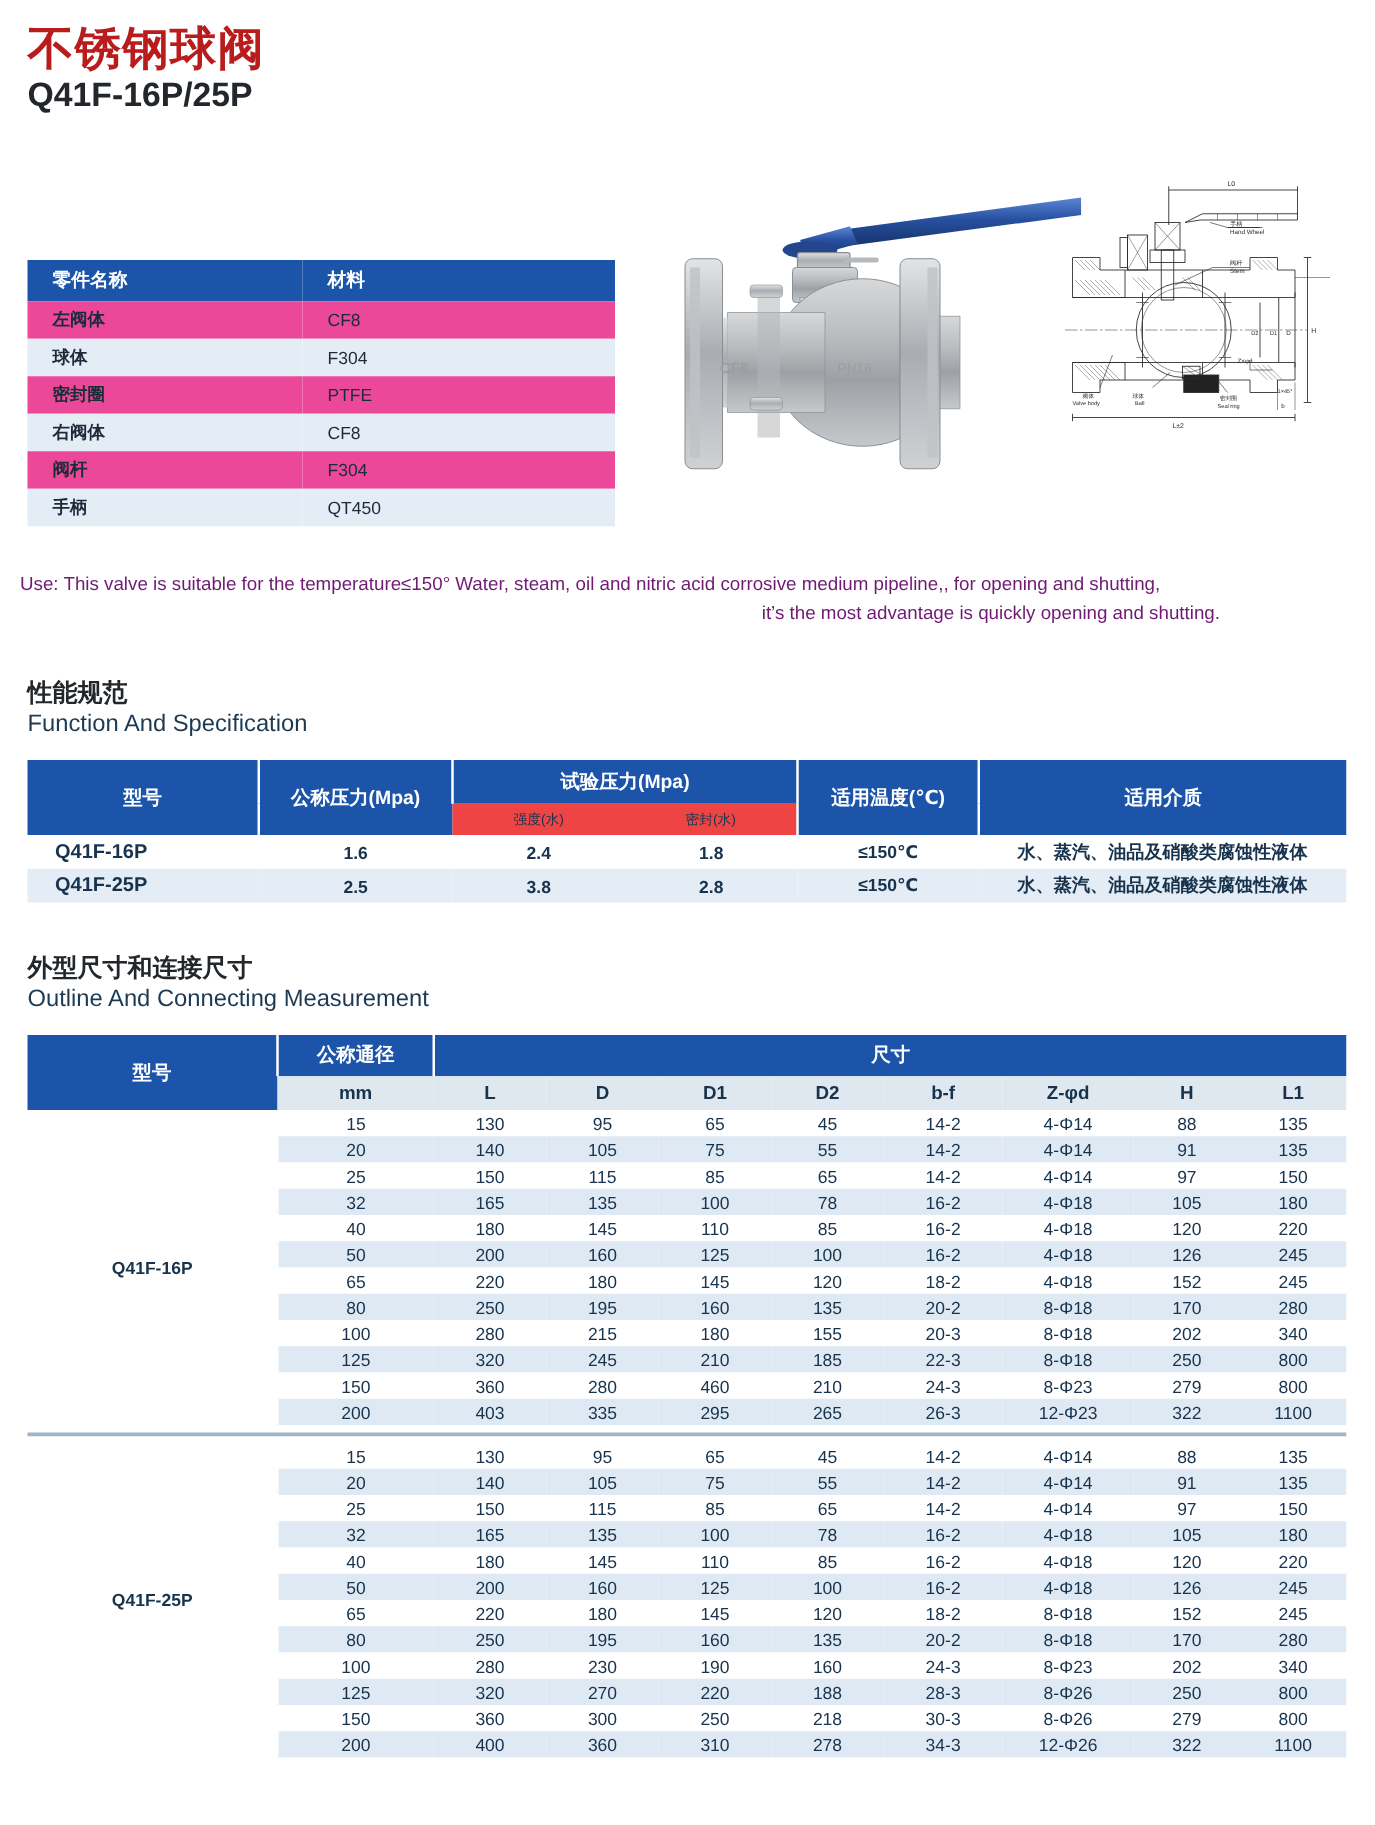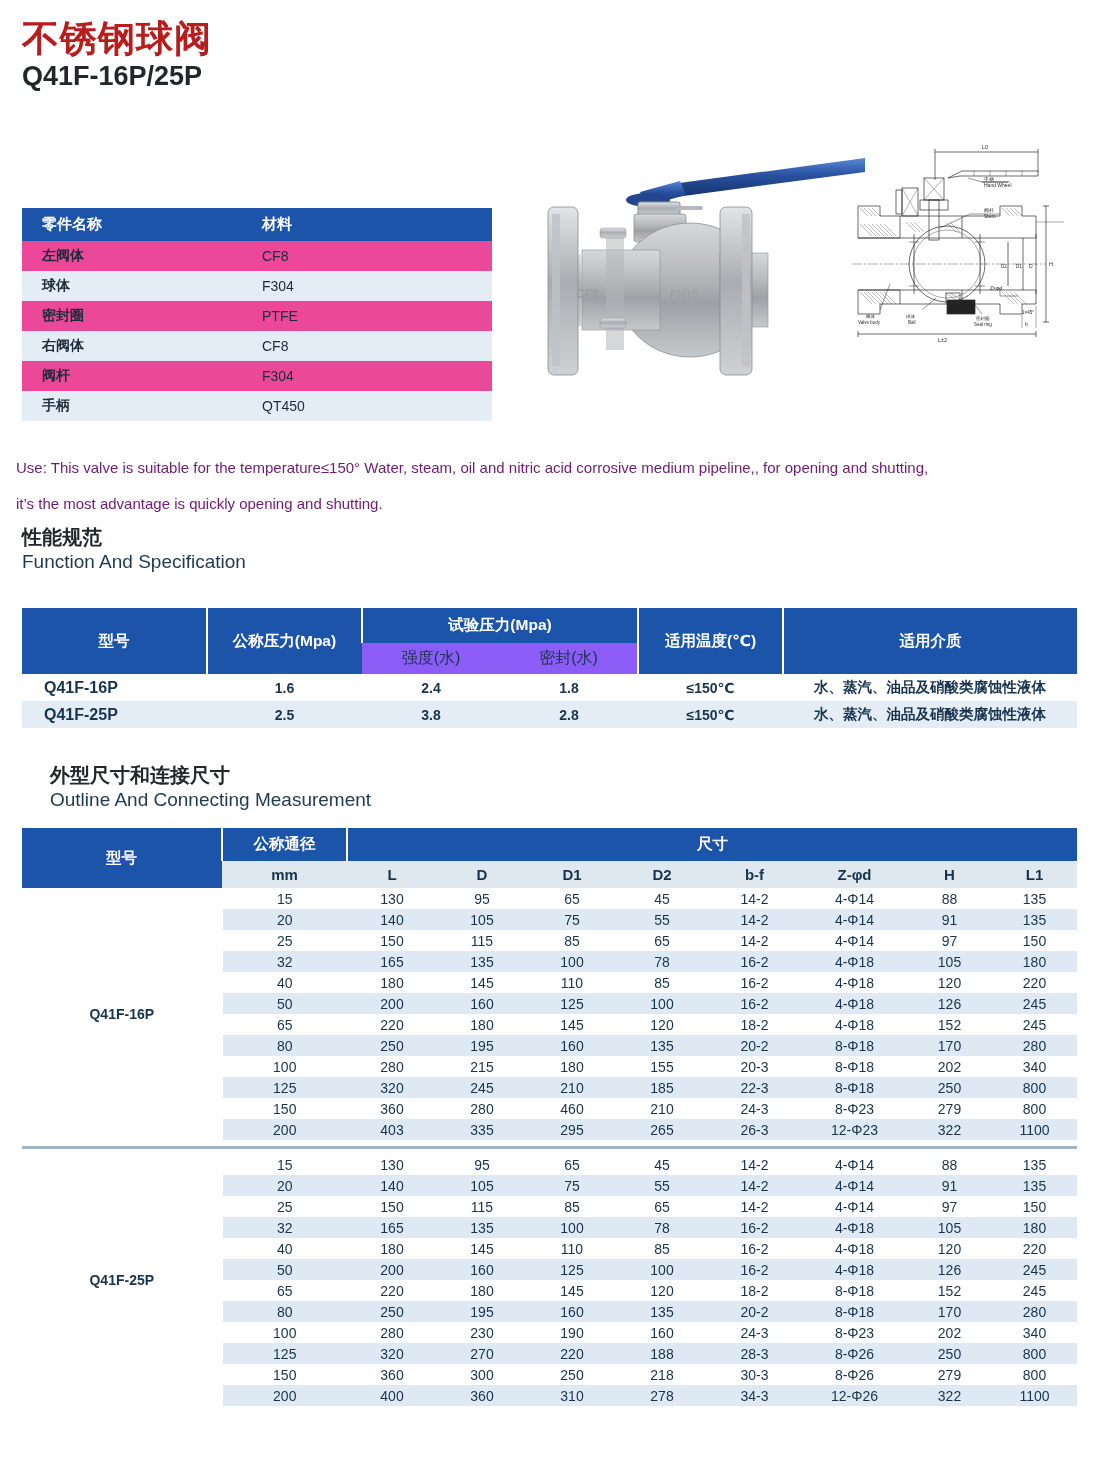--- a/index.html
+++ b/index.html
@@ -40,21 +40,21 @@
 
   
   table.bt{border-collapse:collapse;position:absolute;}
   table.bt th{background:#1b54a8;color:#ffffff;font-weight:bold;}
   .hd-sep{border-left:2px solid #ffffff;}
 
   
   #spec{left:22px;top:608px;width:1055px;table-layout:fixed;}
   #spec th{font-size:15.5px;padding:7px 2px;text-align:center;}
   #spec td{font-size:14px;text-align:center;padding:4px 2px;color:#17334d;}
-  #spec tr.subhdr td{background:#8b5cf6;font-size:16px;padding:5px 2px;color:#17334d;}
+  #spec tr.subhdr td{background:#ef4444;font-size:11px;padding:5px 2px;color:#17334d;}
   #spec tr.data td{font-weight:bold;}
   #spec tr.d1 td{background:#ffffff;}
   #spec tr.d2 td{background:#e4edf6;}
   #spec td.model{font-weight:bold;font-size:16px;text-align:left;padding-left:22px;color:#17334d;}
   #spec td.media{font-weight:bold;font-size:14.5px;}
 
   
   .dimwrap{position:absolute;left:22px;top:828px;width:1055px;}
   table.dim{border-collapse:collapse;width:1055px;table-layout:fixed;}
   table.dim th{background:#1b54a8;color:#fff;font-weight:bold;font-size:15.5px;text-align:center;padding:6px 0;}
@@ -269,24 +269,24 @@
         <path d="M150 150 L150 158 L168 158" stroke-width="0.5"></path>
         <text x="140" y="152" fill="#2b2b2b" stroke="none" font-size="5">Z×φd</text>
 
         <text x="172" y="176" fill="#2b2b2b" stroke="none" font-size="4.5">1×45°</text>
       </g>
     </svg>
   </div>
 
   <div class="use">
     <div class="use-en">Use: This valve is suitable for the temperature≤150° Water, steam, oil and nitric acid corrosive medium pipeline,, for opening and shutting,</div>
-    <div class="use-en" style="margin-top:14px;">it’s the most advantage is quickly opening and shutting.</div>
+    <div class="use-en" style="margin-top:1px;text-align:right;">it’s the most advantage is quickly opening and shutting.</div>
   </div>
 
-  <div class="sec" style="left:22px;top:525px;">
+  <div class="sec" style="left:22px;top:543px;">
     <div class="sec-cn">性能规范</div>
     <div class="sec-en">Function And Specification</div>
   </div>
 
   <table class="bt" id="spec">
     <colgroup>
       <col style="width:185px">
         <col style="width:155px">
         <col style="width:138px">
       <col style="width:138px">
@@ -319,21 +319,21 @@
         <td class="model">Q41F-25P</td>
         <td>2.5</td>
         <td>3.8</td>
         <td>2.8</td>
         <td>≤150℃</td>
         <td class="media">水、蒸汽、油品及硝酸类腐蚀性液体</td>
       </tr>
     </tbody>
   </table>
 
-  <div class="sec" style="left:22px;top:763px;margin-left:28px;">
+  <div class="sec" style="left:22px;top:763px;">
     <div class="sec-cn">外型尺寸和连接尺寸</div>
     <div class="sec-en">Outline And Connecting Measurement</div>
   </div>
 
   <div class="dimwrap">
     <table class="dim" id="dim">
       <colgroup>
         <col style="width:200px">
           <col style="width:125px">
           <col style="width:90px">

